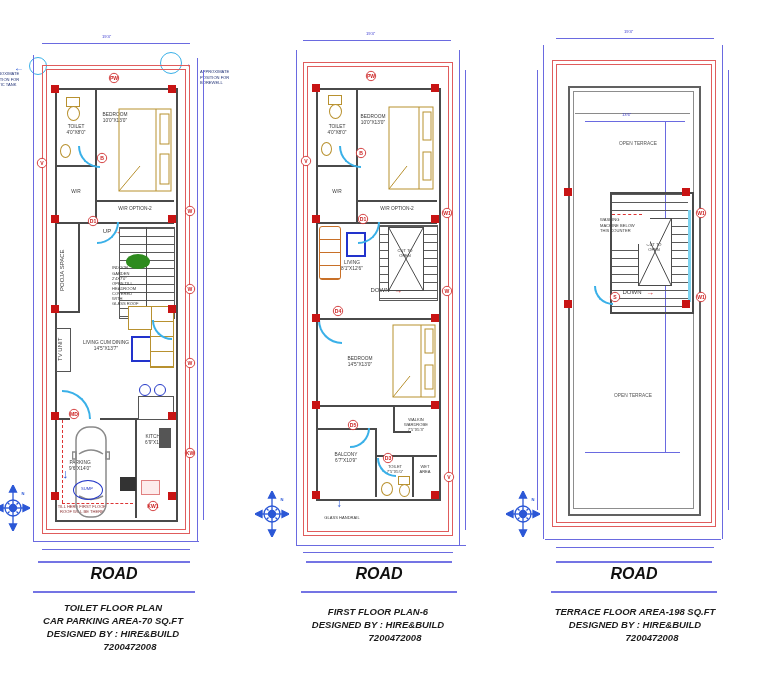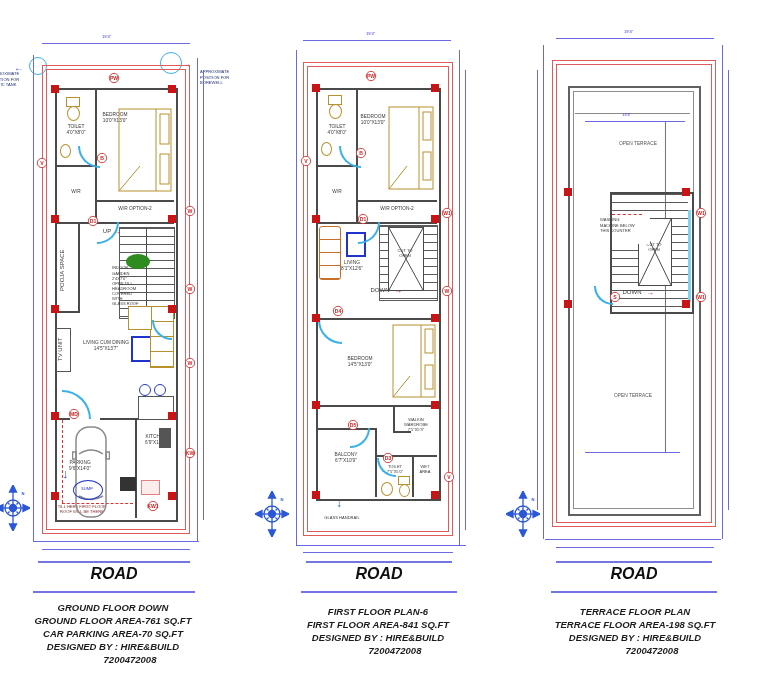--- a/index.html
+++ b/index.html
@@ -180,22 +180,21 @@
     <div class="marker" style="left:184px;top:283px;">W</div>
     <div class="marker" style="left:184px;top:357px;">W</div>
     <div class="marker" style="left:184px;top:447px;">KW</div>
     <div class="marker" style="left:147px;top:500px;">KW1</div>
     <div class="marker" style="left:68px;top:408px;">MD</div>
 
     <div class="roadline" style="left:38px;top:561px;width:152px;"></div>
     <div class="road" style="left:38px;top:565px;width:152px;">ROAD</div>
     <div class="roadline" style="left:33px;top:591px;width:162px;"></div>
     <div class="title" style="left:13px;top:601px;width:200px;">
-      <div>GROUND FLOOR DOWN</div>
-      <div>GROUND FLOOR AREA-761 SQ.FT</div>
+      <div>TOILET FLOOR PLAN</div>
       <div>CAR PARKING AREA-70 SQ.FT</div>
       <div>DESIGNED BY : HIRE&amp;BUILD</div>
       <div style="padding-left:34px;">7200472008</div>
     </div>
 
     <svg class="abs" style="left:-4px;top:485px;" width="34" height="46" viewBox="0 0 34 46">
       <g stroke="#2b57d6" fill="#2b57d6" stroke-width="1.3">
         <line x1="17" y1="4" x2="17" y2="42"></line>
           <polygon points="17,0 13.5,7 20.5,7"></polygon>
           <polygon points="17,46 13.5,39 20.5,39"></polygon>
@@ -327,21 +326,20 @@
     <div class="marker" style="left:441px;top:285px;">W</div>
     <div class="marker" style="left:347px;top:419px;">D5</div>
     <div class="marker" style="left:382px;top:452px;">D3</div>
     <div class="marker" style="left:443px;top:471px;">V</div>
 
     <div class="roadline" style="left:306px;top:561px;width:146px;"></div>
     <div class="road" style="left:306px;top:565px;width:146px;">ROAD</div>
     <div class="roadline" style="left:301px;top:591px;width:156px;"></div>
     <div class="title" style="left:278px;top:605px;width:200px;">
       <div>FIRST FLOOR PLAN-6</div>
-      <div>FIRST FLOOR AREA-841 SQ.FT</div>
       <div>DESIGNED BY : HIRE&amp;BUILD</div>
       <div style="padding-left:34px;">7200472008</div>
     </div>
     <svg class="abs" style="left:255px;top:491px;" width="34" height="46" viewBox="0 0 34 46">
       <g stroke="#2b57d6" fill="#2b57d6" stroke-width="1.3">
         <line x1="17" y1="4" x2="17" y2="42"></line>
           <polygon points="17,0 13.5,7 20.5,7"></polygon>
           <polygon points="17,46 13.5,39 20.5,39"></polygon>
         <line x1="2" y1="23" x2="32" y2="23"></line>
           <polygon points="0,23 7,19.5 7,26.5"></polygon>
@@ -408,21 +406,20 @@
     <div class="col" style="left:682px;top:300px;"></div>
 
     <div class="marker" style="left:695px;top:207px;">W1</div>
     <div class="marker" style="left:695px;top:291px;">W1</div>
     <div class="marker" style="left:609px;top:291px;">S</div>
 
     <div class="roadline" style="left:556px;top:561px;width:156px;"></div>
     <div class="road" style="left:556px;top:565px;width:156px;">ROAD</div>
     <div class="roadline" style="left:551px;top:591px;width:166px;"></div>
     <div class="title" style="left:533px;top:605px;width:204px;">
-      <div>TERRACE FLOOR PLAN</div>
       <div>TERRACE FLOOR AREA-198 SQ.FT</div>
       <div>DESIGNED BY : HIRE&amp;BUILD</div>
       <div style="padding-left:34px;">7200472008</div>
     </div>
     <svg class="abs" style="left:506px;top:491px;" width="34" height="46" viewBox="0 0 34 46">
       <g stroke="#2b57d6" fill="#2b57d6" stroke-width="1.3">
         <line x1="17" y1="4" x2="17" y2="42"></line>
           <polygon points="17,0 13.5,7 20.5,7"></polygon>
           <polygon points="17,46 13.5,39 20.5,39"></polygon>
         <line x1="2" y1="23" x2="32" y2="23"></line>

